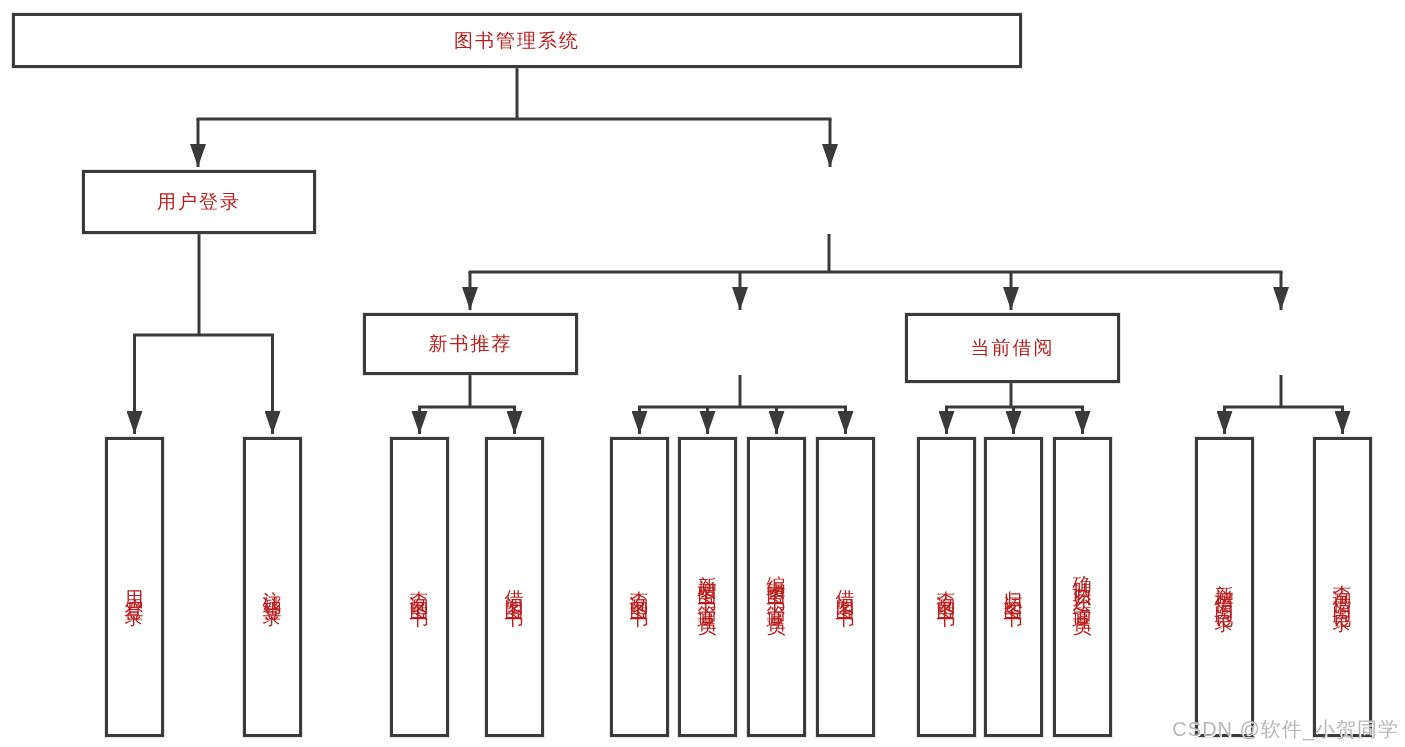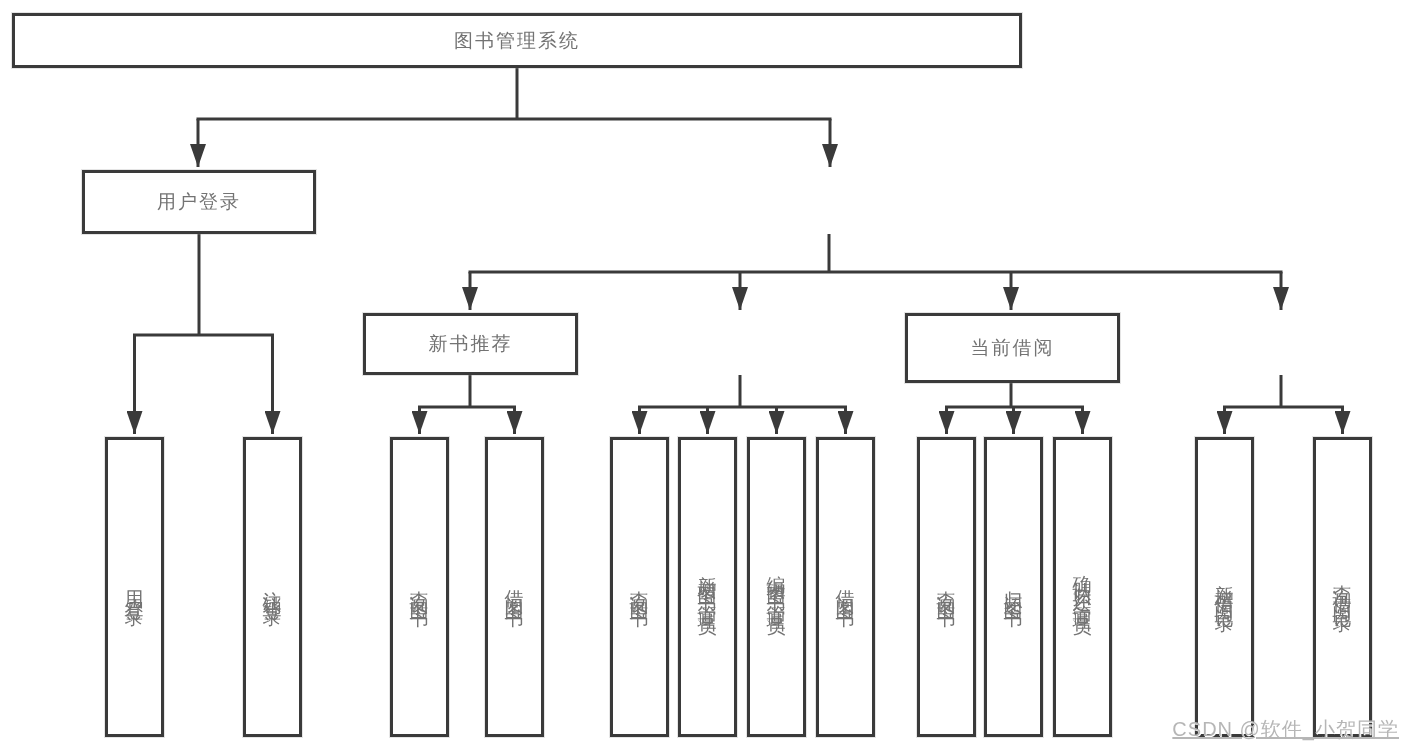--- a/index.html
+++ b/index.html
@@ -15,21 +15,21 @@
     position: absolute;
     left: 0; top: 0;
     width: 1405px; height: 747px;
     pointer-events: none;
   }
   .node {
     position: absolute;
     box-sizing: border-box;
     border: 3px solid #3a3a3a;
     background: #ffffff;
-    color: #737373;
+    color: #b91c1c;
     display: flex;
     align-items: center;
     justify-content: center;
     box-shadow: 0 0 0 1px rgba(150,150,150,0.25);
   }
   .h-node {
     font-size: 19px;
     letter-spacing: 2px;
     white-space: nowrap;
   }
@@ -64,21 +64,20 @@
   #leaf-query-record     { left: 1313px; }
   .watermark {
     position: absolute;
     right: 6px;
     bottom: 4px;
     font-size: 20px;
     color: #b6b6b6;
     letter-spacing: 1px;
     text-shadow: 1px 1px 0 #ffffff;
     white-space: nowrap;
-    text-decoration: underline;
   }
 </style>
 </head>
 <body>
 
 <div class="canvas">
 
   <svg class="wires" width="1405" height="747" viewBox="0 0 1405 747" xmlns="http://www.w3.org/2000/svg">
     <defs>
       <marker id="arw" markerUnits="userSpaceOnUse" markerWidth="26" markerHeight="16" refX="23" refY="8" orient="auto">

